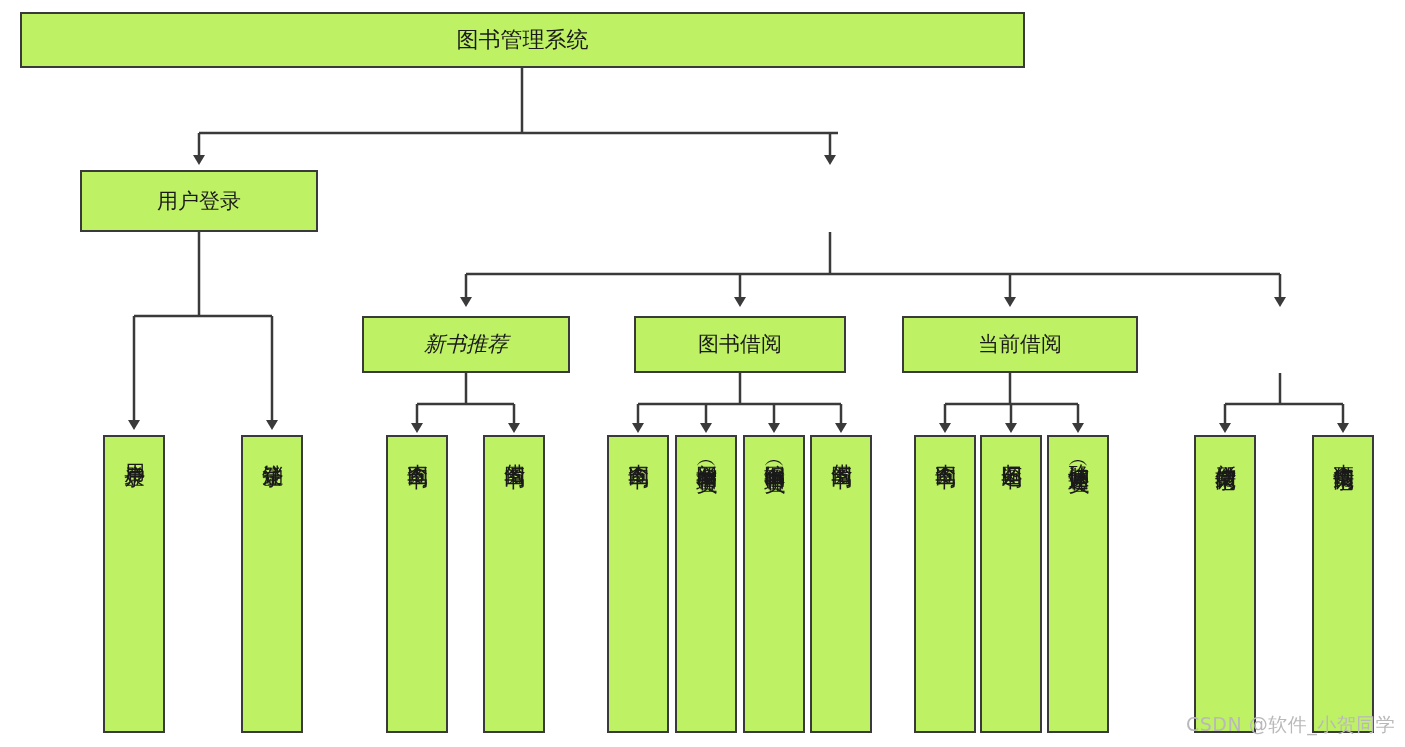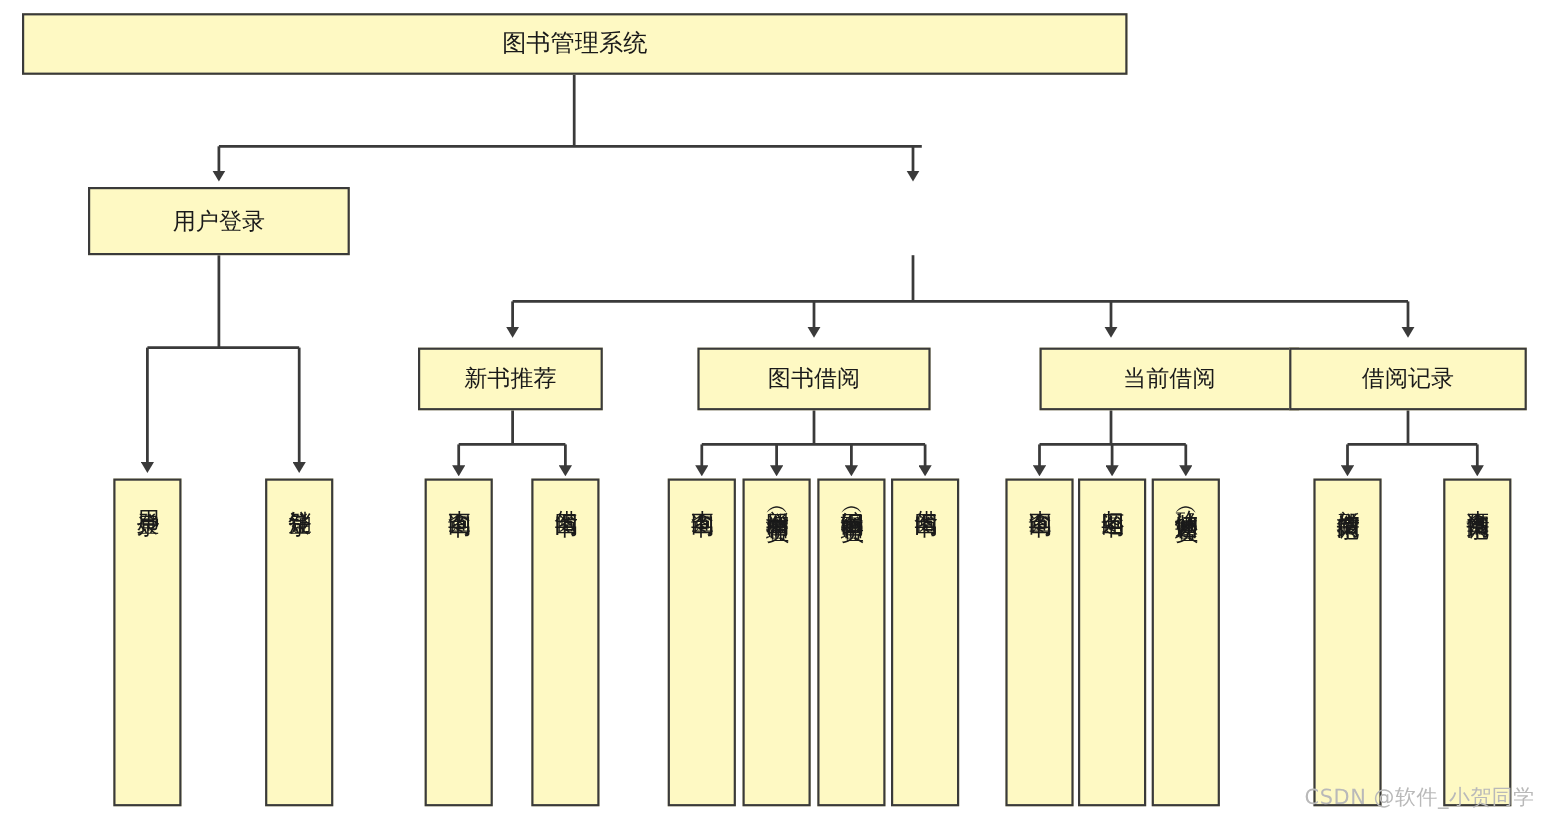--- a/index.html
+++ b/index.html
@@ -21,21 +21,21 @@
     position: absolute;
     left: 0;
     top: 0;
     width: 1405px;
     height: 747px;
   }
   .node {
     position: absolute;
     box-sizing: border-box;
     border: 2.5px solid #3a3a3a;
-    background: #fef9c3;
+    background: #bef264;
     display: flex;
     align-items: center;
     justify-content: center;
     color: #1a1a1a;
   }
   .node .label {
     display: block;
     text-align: center;
     line-height: 1.15;
     white-space: nowrap;
@@ -127,31 +127,28 @@
   </svg>
 
   <div class="node root horiz" style="left:20px; top:12px; width:1005px; height:56px;">
     <span class="label">图书管理系统</span>
   </div>
 
   <div class="node horiz" style="left:80px; top:170px; width:238px; height:62px;">
     <span class="label">用户登录</span>
   </div>
 
-  <div class="node horiz" style="left:380px; top:316px; width:168px; height:57px;">
+  <div class="node horiz" style="left:362px; top:316px; width:208px; height:57px;font-style:italic;">
     <span class="label">新书推荐</span>
   </div>
   <div class="node horiz" style="left:634px; top:316px; width:212px; height:57px;">
     <span class="label">图书借阅</span>
   </div>
-  <div class="node horiz" style="left:945px; top:316px; width:236px; height:57px;">
+  <div class="node horiz" style="left:902px; top:316px; width:236px; height:57px;">
     <span class="label">当前借阅</span>
-  </div>
-  <div class="node horiz" style="left:1172px; top:316px; width:216px; height:57px;">
-    <span class="label">借阅记录</span>
   </div>
 
   <div class="node vert" style="left:103px; top:435px; width:62px; height:298px;">
     <span class="label">用户登录</span>
   </div>
   <div class="node vert" style="left:241px; top:435px; width:62px; height:298px;">
     <span class="label">注销登录</span>
   </div>
 
   <div class="node vert" style="left:386px; top:435px; width:62px; height:298px;">

